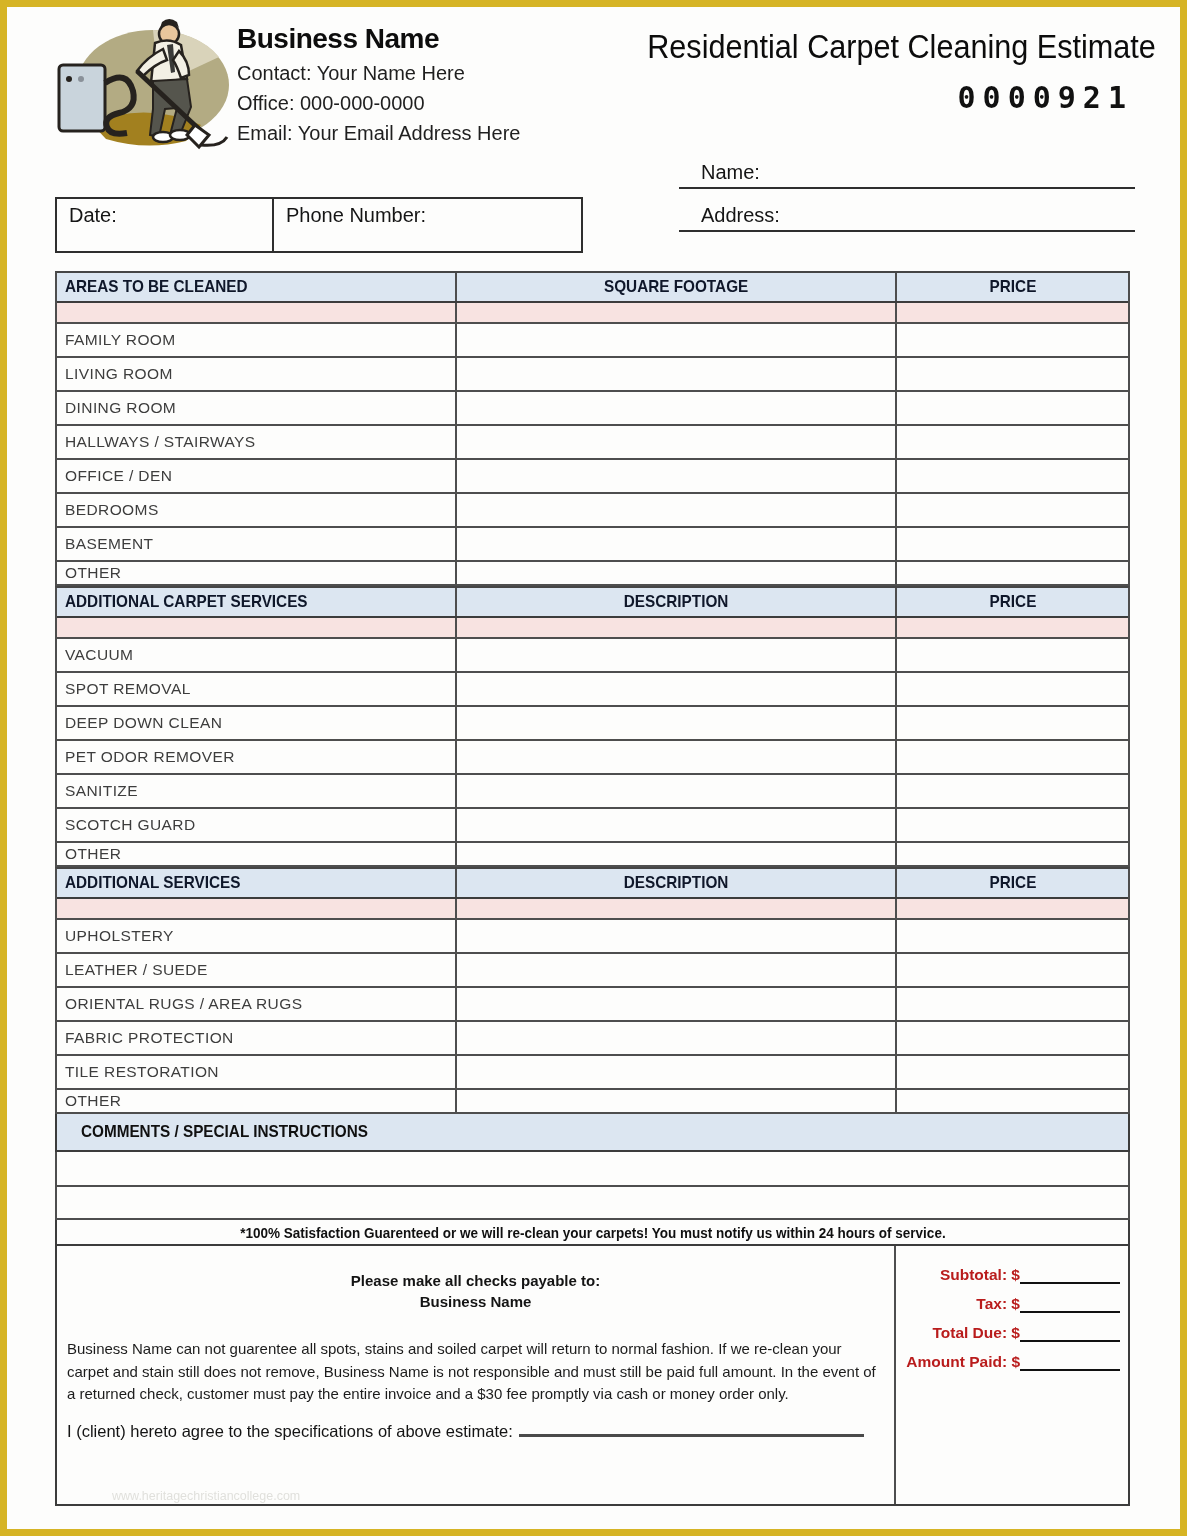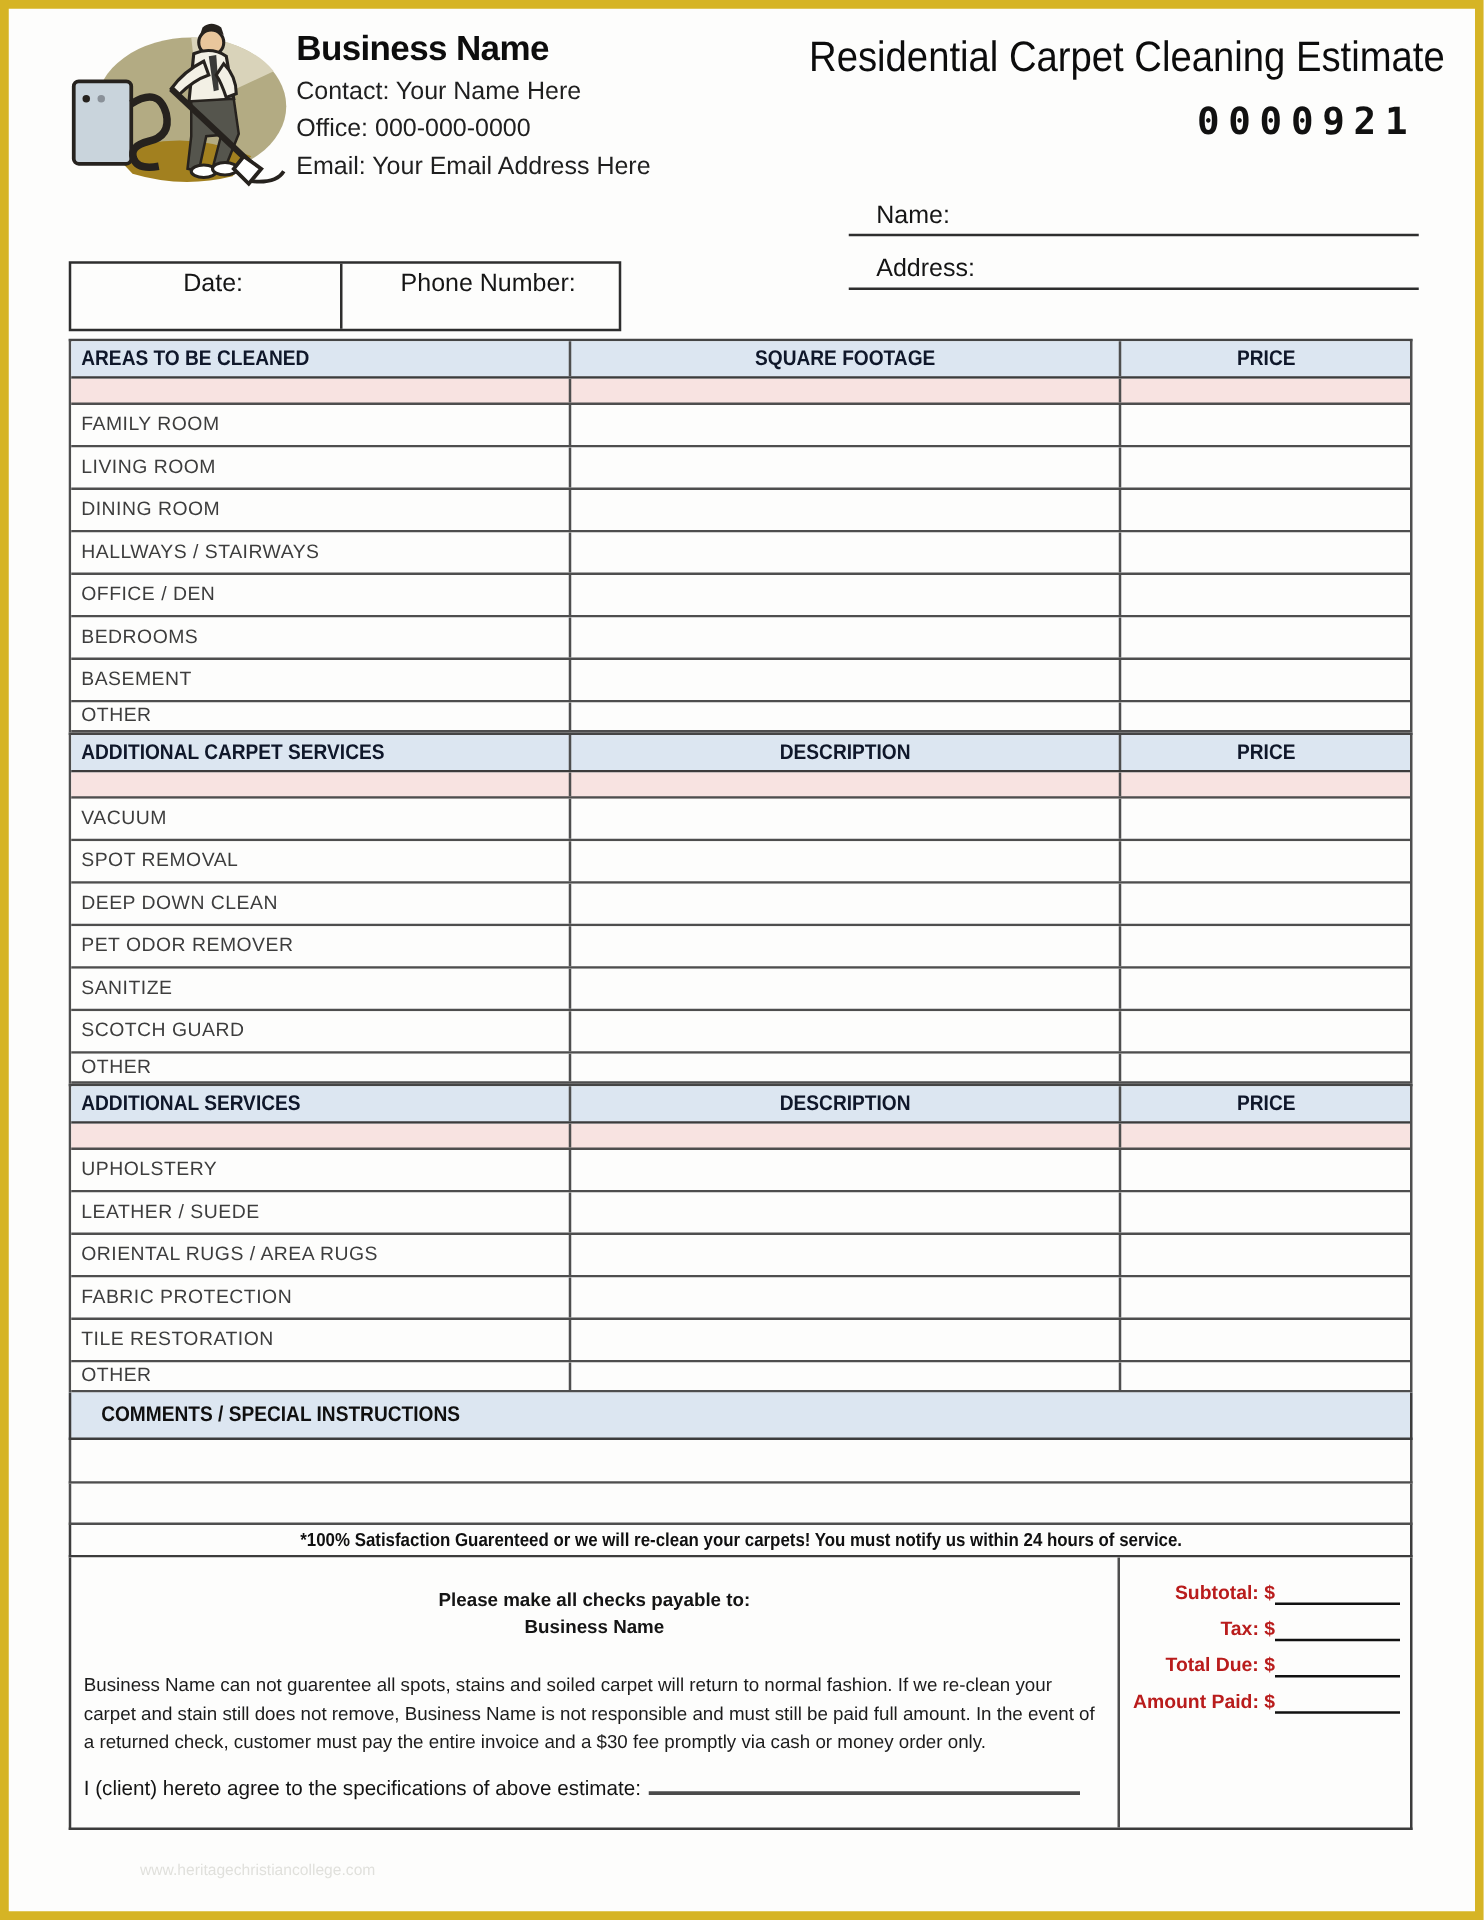--- a/index.html
+++ b/index.html
@@ -19,21 +19,21 @@
   .biz{position:absolute;left:230px;top:16px;}
   .biz-name{font-size:28px;font-weight:bold;letter-spacing:-0.5px;color:#0d0d0d;}
   .biz-line{font-size:20px;color:#1f1f1f;margin-top:7px;}
   .title-block{position:absolute;left:612px;top:20px;width:520px;text-align:center;}
   .doc-title{font-size:34px;font-weight:500;color:#0c0c0c;display:inline-block;transform:scaleX(.9);transform-origin:center;white-space:nowrap;}
   .doc-number{margin-top:14px;text-align:right;padding-right:6px;font-family:"DejaVu Sans Mono","Liberation Mono",monospace;font-size:30px;font-weight:600;letter-spacing:7px;color:#111;}
   .fill-line{position:absolute;border-bottom:2px solid #2e2e2e;}
   .name-line{left:672px;top:150px;width:456px;height:30px;}
   .address-line{left:672px;top:192px;width:456px;height:31px;}
   .fill-line .lbl{font-size:20px;color:#151515;padding-left:22px;position:absolute;bottom:3px;}
-  .date-box{position:absolute;left:48px;top:202px;width:442px;height:56px;border:2px solid #2e2e2e;box-sizing:border-box;display:flex;text-align:center;}
+  .date-box{position:absolute;left:48px;top:190px;width:528px;height:56px;border:2px solid #2e2e2e;box-sizing:border-box;display:flex;}
   .date-cell{width:215px;box-sizing:border-box;padding:5px 0 0 12px;font-size:20px;color:#151515;}
   .phone-cell{flex:1;border-left:2px solid #2e2e2e;box-sizing:border-box;padding:5px 0 0 12px;font-size:20px;color:#151515;}
   
   .main{margin:0 50px 0 48px;}
   .table{border-left:2px solid #4e4e4e;border-right:2px solid #4e4e4e;border-top:2px solid #454545;}
   .trow{display:grid;grid-template-columns:398px 440px 1fr;box-sizing:border-box;border-bottom:2px solid #4e4e4e;}
   .tcell{box-sizing:border-box;display:flex;align-items:center;}
   .tcell.c1,.tcell.c2{border-left:2px solid #4e4e4e;}
   .thead{height:30px;background:#dce6f1;border-bottom:2px solid #3c3c3c;}
   .thead .tcell{font-weight:bold;font-size:17px;color:#0f172a;}
@@ -45,21 +45,21 @@
   .drow{height:34px;background:#fdfdfc;}
   .drow.short{height:24px;}
   .rowlabel{padding-left:8px;font-size:15.5px;letter-spacing:.4px;color:#3d3d3d;}
   
   .comments-bar{box-sizing:border-box;height:38px;background:#dce6f1;border:2px solid #3c3c3c;border-top-width:0;display:flex;align-items:center;padding-left:8px;font-weight:bold;font-size:17px;color:#101010;}
   .blank-row{box-sizing:border-box;border:2px solid #4e4e4e;border-top-width:0;background:#fdfdfc;}
   .blank-row.r1{height:35px;}
   .blank-row.r2{height:33px;}
   .guarantee-row{box-sizing:border-box;height:26px;border:2px solid #3c3c3c;border-top-width:0;display:flex;align-items:center;justify-content:center;font-weight:bold;font-size:15px;color:#101010;}
   
-  .bottom-box{box-sizing:border-box;height:218px;border:2px solid #3c3c3c;border-top-width:0;display:grid;grid-template-columns:1fr 232px;background:#fdfdfc;}
+  .bottom-box{box-sizing:border-box;height:260px;border:2px solid #3c3c3c;border-top-width:0;display:grid;grid-template-columns:1fr 232px;background:#fdfdfc;}
   .bb-left{border-right:2px solid #4e4e4e;box-sizing:border-box;position:relative;padding:24px 10px 0 10px;}
   .checks{text-align:center;font-weight:bold;font-size:15px;color:#141414;line-height:1.4;}
   .disclaimer{margin-top:26px;font-size:15px;line-height:1.5;color:#1c1c1c;}
   .agreement{margin-top:16px;font-size:16.5px;color:#141414;white-space:nowrap;}
   .sig-line{display:inline-block;width:345px;border-bottom:3px solid #4a4a4a;height:10px;margin-left:6px;}
   .bb-right{box-sizing:border-box;padding:20px 8px 0 0;display:flex;flex-direction:column;gap:11px;}
   .total-row{display:flex;justify-content:flex-end;align-items:flex-end;}
   .total-label{font-weight:bold;font-size:15.5px;color:#b91c1c;white-space:nowrap;}
   .total-line{display:inline-block;width:100px;border-bottom:2px solid #111;height:13px;}
   

